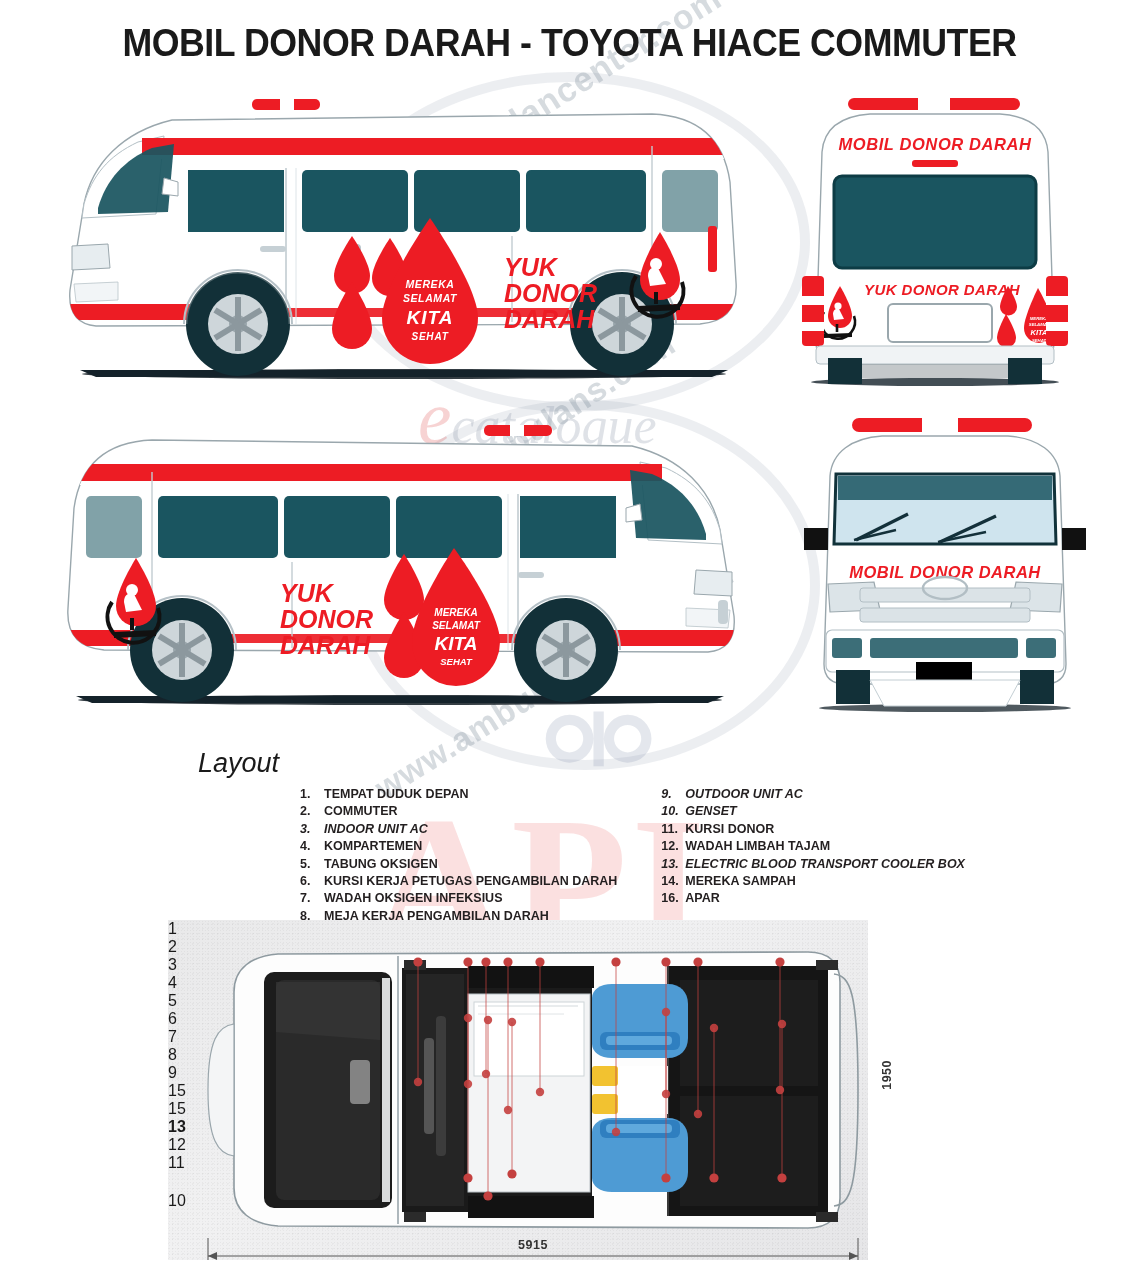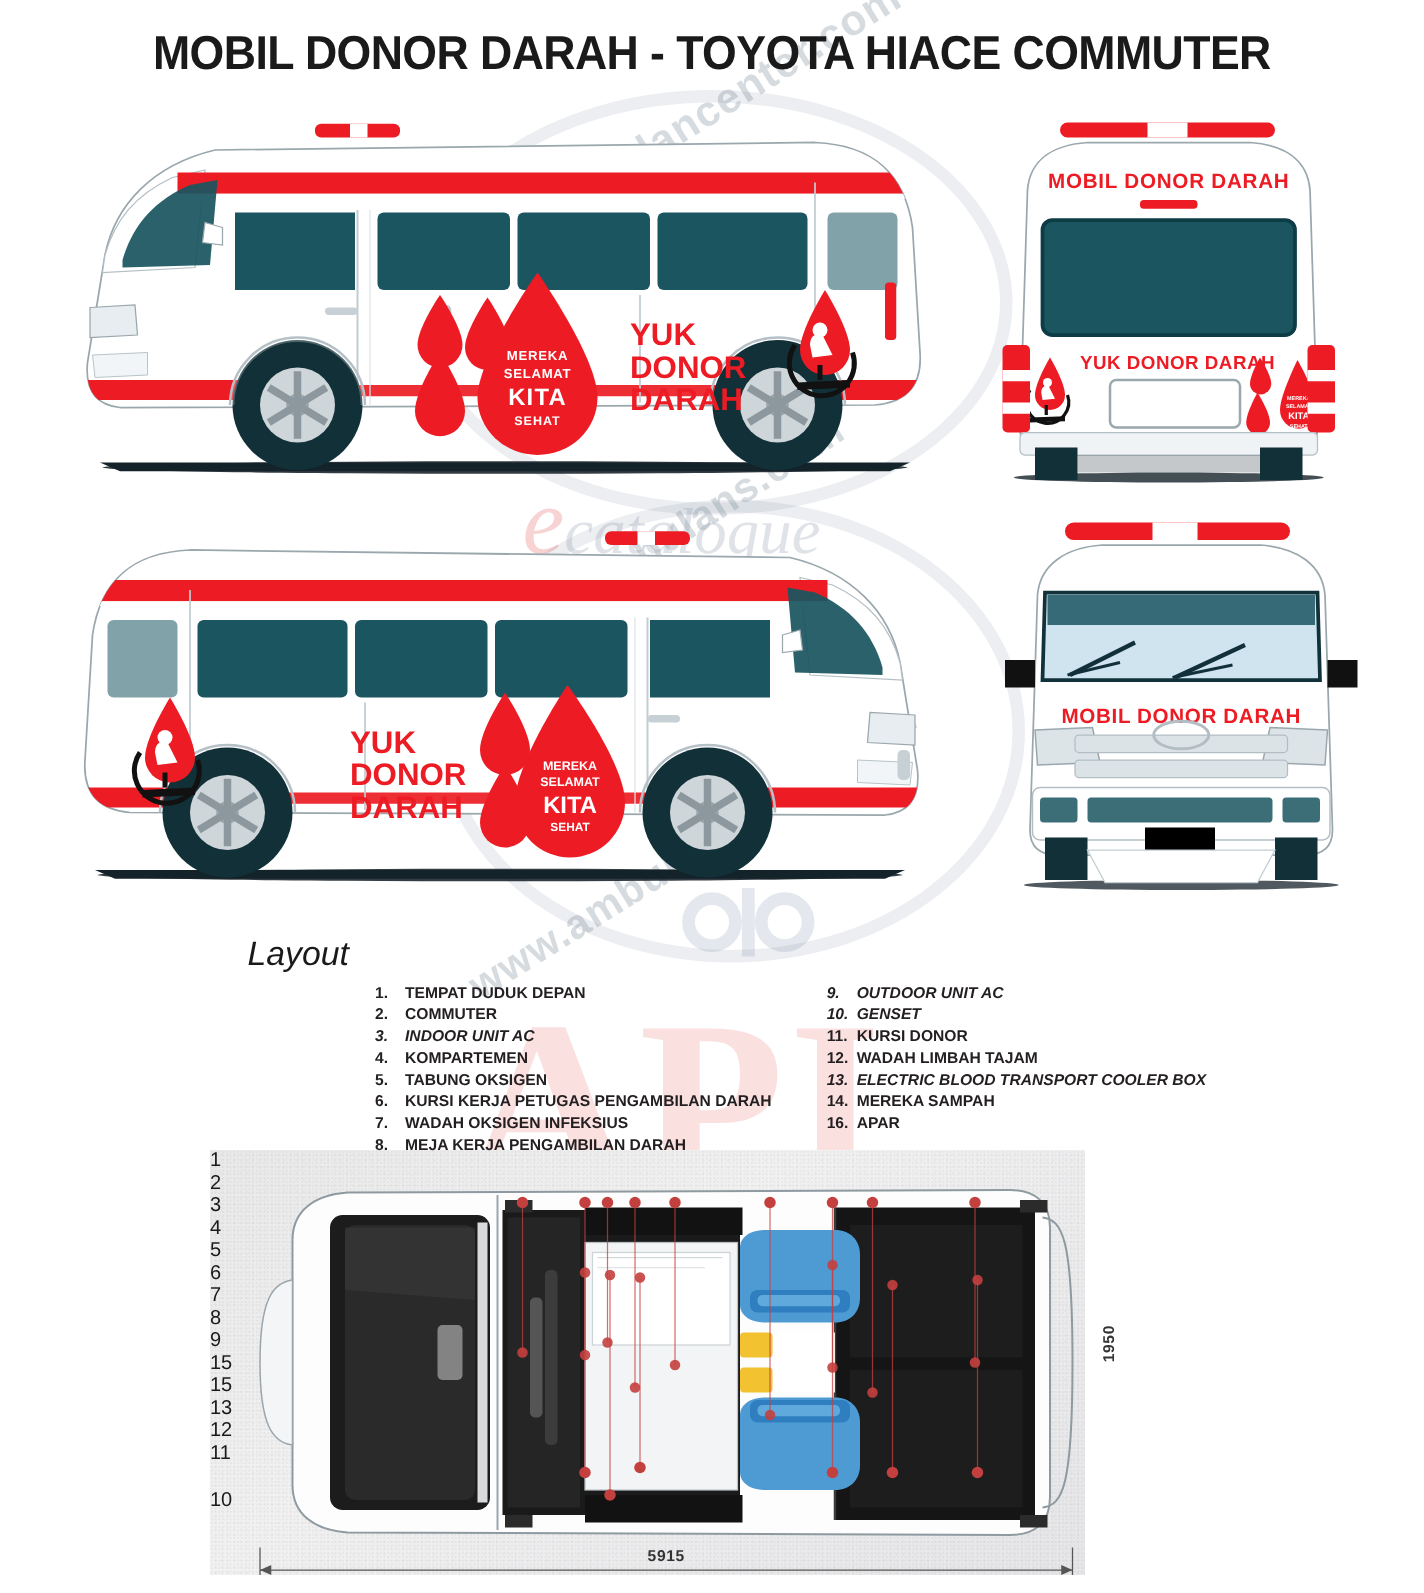--- a/index.html
+++ b/index.html
@@ -52,21 +52,21 @@
   
   #title {
     position: absolute; left: 0; top: 22px; width: 1139px;
     text-align: center; z-index: 20;
     font-size: 38px; font-weight: bold; letter-spacing: -0.5px;
     font-family: "Liberation Sans", sans-serif;
     transform: scaleX(0.94); transform-origin: center;
   }
 
   
-  .veh { position: absolute; z-index: 10; }
+  .veh { position: absolute; z-index: 10; font-style: italic; }
   .veh svg { display: block; }
 
   
   #layout-label {
     position: absolute; left: 198px; top: 748px; z-index: 20;
     font-size: 27px; font-style: italic;
     font-family: "Liberation Sans", sans-serif;
   }
 
   
@@ -642,21 +642,21 @@
       <div class="lbl" style="left: 300px; top: 10px;">2</div>
       <div class="lbl" style="left: 318px; top: 10px;">3</div>
       <div class="lbl" style="left: 340px; top: 10px;">4</div>
       <div class="lbl" style="left: 372px; top: 10px;">5</div>
       <div class="lbl" style="left: 448px; top: 10px;">6</div>
       <div class="lbl" style="left: 498px; top: 10px;">7</div>
       <div class="lbl" style="left: 530px; top: 10px;">8</div>
       <div class="lbl" style="left: 612px; top: 10px;">9</div>
       <div class="lbl" style="left: 300px; top: 290px;">15</div>
       <div class="lbl" style="left: 320px; top: 304px;">15</div>
-      <div class="lbl" style="left: 344px; top: 290px;">13</div>
+      <div class="lbl" style="left: 344px; top: 290px; font-weight: bold;">13</div>
       <div class="lbl" style="left: 498px; top: 290px;">12</div>
       <div class="lbl" style="left: 546px; top: 290px;">11</div>
       <div class="lbl" style="left: 614px; top: 290px; margin-top: 20px;">10</div>
     </div>
 
   <div class="dim-v" style="left:712px; top:140px;">1950</div>
   <div class="dim-h" style="left:365px; top:318px;">5915</div>
 </div>
 
 </body></html>

